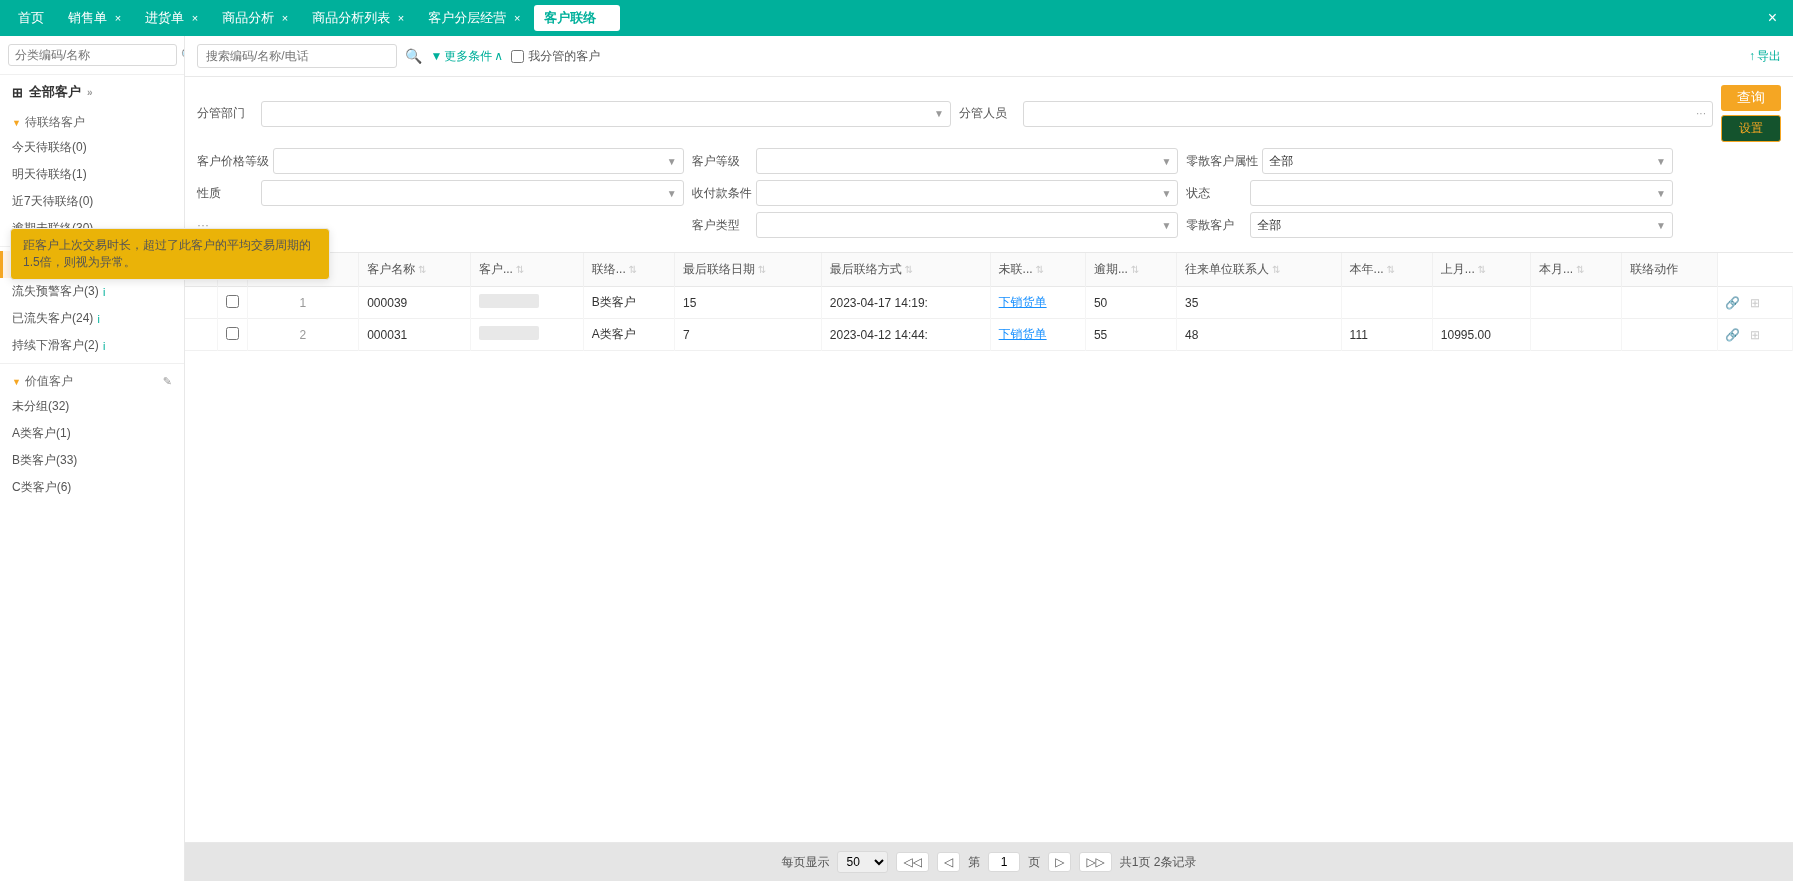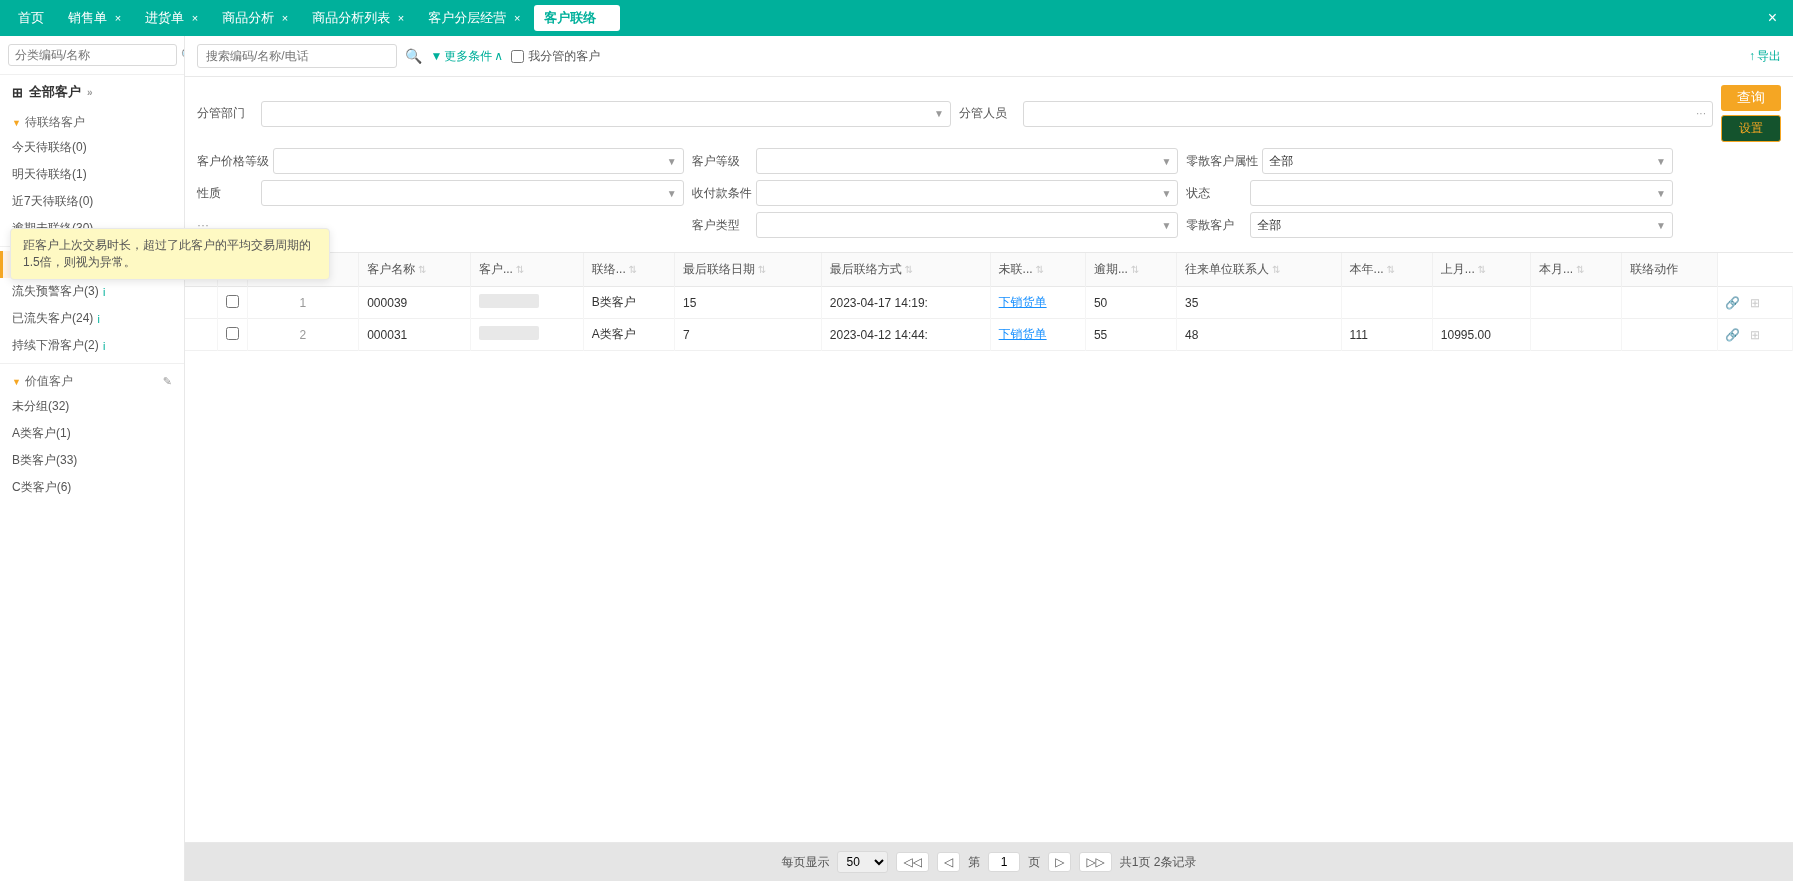--- a/index.html
+++ b/index.html
@@ -109,21 +109,21 @@
     .sidebar-item.active {
       background: #fff3e8;
       color: #f5a623;
       border-left: 3px solid #f5a623;
       padding-left: 21px;
     }
     .sidebar-divider { height: 1px; background: #f0f0f0; margin: 4px 0; }
 
     .tooltip-box {
       position: absolute;
-      background: #fef9c3;
+      background: #eab308;
       border: 1px solid #e8e8e8;
       border-radius: 4px;
       padding: 8px 12px;
       font-size: 12px;
       color: #555;
       max-width: 320px;
       z-index: 100;
       box-shadow: 0 2px 8px rgba(0,0,0,0.1);
       top: 228px;
       left: 10px;

